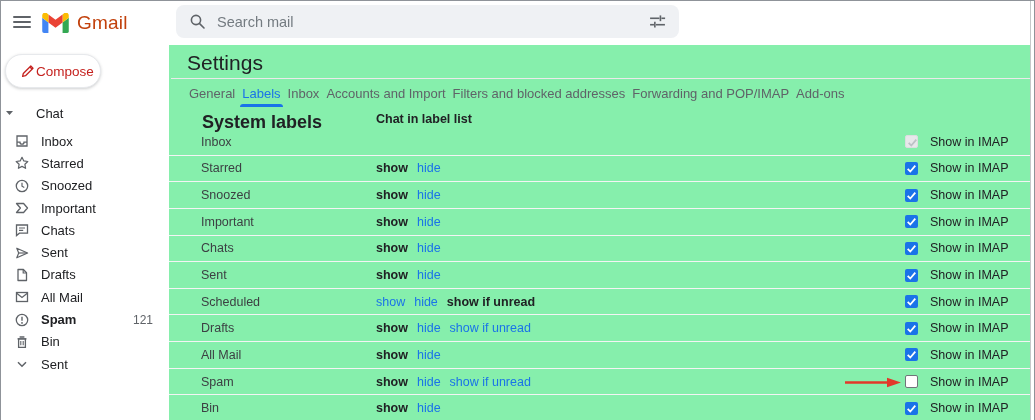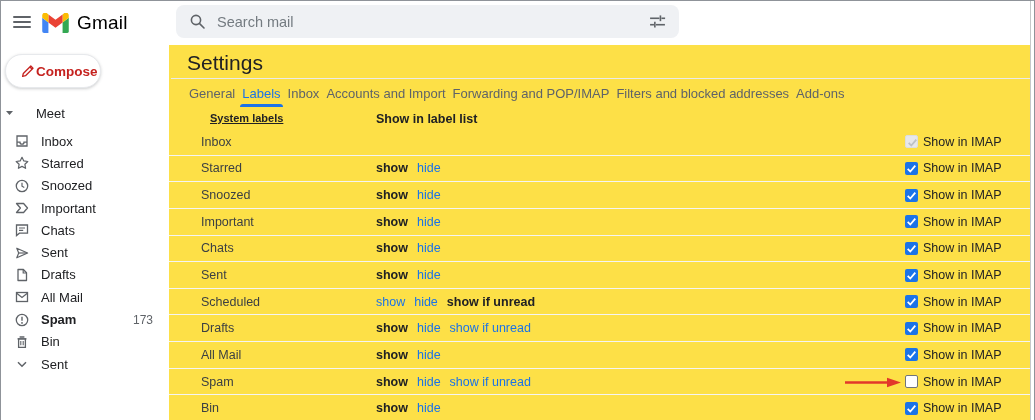--- a/index.html
+++ b/index.html
@@ -8,66 +8,66 @@
   .app { position:relative; width:1035px; height:420px; background:#fff; overflow:hidden;
          border:1px solid #8f9399; border-bottom:none; }
   .edge-line { position:absolute; left:1029px; top:0; bottom:0; width:1px; background:#c6c8ca; }
 
   
   .topbar { position:absolute; left:0; top:0; right:0; height:44px; background:#fff; }
   .hamburger { position:absolute; left:12px; top:14px; width:18px; height:14px; cursor:pointer; }
   .hamburger span { display:block; height:2px; background:#5f6368; margin-top:3px; border-radius:1px; }
   .hamburger span:first-child { margin-top:1px; }
   .logo { position:absolute; left:41px; top:12px; width:27px; height:20px; }
-  .brand { position:absolute; left:76px; top:11px; font-size:19px; color:#000000; letter-spacing:.2px; }
+  .brand { position:absolute; left:76px; top:11px; font-size:19px; color:#c2410c; letter-spacing:.2px; }
   .search { position:absolute; left:175px; top:4px; width:503px; height:33px; background:#eff1f4;
             border-radius:8px;padding-left:46px; }
   .search .mag { position:absolute; left:13px; top:8px; width:17px; height:17px; cursor:pointer; }
   .search input { position:absolute; left:41px; top:0; width:400px; height:33px; border:none; outline:none;
             background:transparent; font-size:14.5px; color:#202124; font-family:inherit; }
   .search input::placeholder { color:#747b81; opacity:1; }
   .search .tune { position:absolute; right:13px; top:8px; width:17px; height:17px; cursor:pointer; }
 
   
   .sidebar { position:absolute; left:0; top:44px; width:168px; bottom:0; background:#fff; }
   .compose { position:absolute; left:4px; top:9px; width:96px; height:34px; background:#fff;
              border:1px solid #e7e9ec; border-radius:17px; box-shadow:0 1px 3px rgba(60,64,67,.25);
              display:flex; align-items:center; cursor:pointer; }
   .compose .pen { width:16px; height:16px; margin-left:14px; }
-  .compose .clabel { font-size:13.5px; font-weight:700; color:#c5221f; }
+  .compose .clabel { font-size:13.5px; font-weight:400; color:#c5221f; }
   .mailsec { position:absolute; left:0; top:58px; height:20px; width:100%; display:flex; align-items:center; cursor:pointer; }
   .mailsec .chev { width:9px; height:8px; margin-left:4px; }
   .mailsec .mlabel { margin-left:22px; font-size:13px; font-weight:500; color:#202124; }
   .nav { position:absolute; left:0; top:85px; right:0; }
   .nav-item { position:relative; height:22.3px; display:flex; align-items:center; cursor:pointer; }
   .nav-item .nicon { position:absolute; left:13px; width:16px; height:16px; display:flex; }
   .nav-item .nlabel { position:absolute; left:40px; font-size:13px; color:#202124; white-space:nowrap; }
   .nav-item .nlabel.bold { font-weight:700; }
   .nav-item .ncount { position:absolute; right:16px; font-size:12px; color:#5f6368; }
 
   
-  .main { position:absolute; left:168px; top:44px; width:861px; bottom:0; background:#fde047; }
+  .main { position:absolute; left:168px; top:44px; width:861px; bottom:0; background:#86efac; }
   .page-title { position:absolute; left:18px; top:6px; font-size:21px; color:#202124; }
   .title-divider { position:absolute; left:2px; right:0; top:33px; height:1px; background:#eaeaea; }
   .tabs { position:absolute; left:18px; top:39px; height:21px; display:flex; gap:3px; align-items:center; }
   .tab { position:relative; font-size:13px; color:#5f6368; white-space:nowrap; cursor:pointer; padding:2px 2px 4px; }
   .tab.active { color:#1a73e8; font-weight:500; }
   .tab.active::after { content:""; position:absolute; left:0; right:0; bottom:-2px; height:3px;
                        background:#1a73e8; border-radius:3px 3px 0 0; }
   .thead { position:absolute; top:67px; left:0; right:0; height:20px; }
-  .thead .h1 { position:absolute; left:41px; font-size:11px; font-weight:700;text-decoration:underline; }
+  .thead .h1 { position:absolute; left:33px; font-size:18px; font-weight:700; }
   .thead .h2 { position:absolute; left:207px; font-size:12.5px; font-weight:700; }
   .trows { position:absolute; top:84px; left:0; right:0; }
   .lrow { position:relative; height:26.65px; border-bottom:1px solid #f4f4f4; }
   .lrow .lname { position:absolute; left:32px; top:50%; transform:translateY(-50%); font-size:12.5px; color:#3c4043; }
   .lrow .opts { position:absolute; left:207px; top:50%; transform:translateY(-50%); display:flex; gap:9px; }
   .opt { font-size:12.5px; white-space:nowrap; }
   .opt.link { color:#1a73e8; cursor:pointer; }
   .opt.active { color:#202124; font-weight:700; }
-  .imap { position:absolute; left:736px; top:50%; transform:translateY(-50%); display:flex; align-items:center; gap:5px; }
+  .imap { position:absolute; left:736px; top:50%; transform:translateY(-50%); display:flex; align-items:center; gap:12px; }
   .cbx { width:13px; height:13px; border-radius:2px; position:relative; cursor:pointer; flex:none; }
   .cbx.checked { background:#1a73e8; }
   .cbx.disabled { background:#e7e8ea; border:1px solid #dcdee0; }
   .cbx.unchecked { background:#fff; border:1.5px solid #70757a; }
   .cbx svg { position:absolute; left:0; top:0; }
   .imap .ilabel { font-size:12.5px; color:#202124; white-space:nowrap; }
   .pointer-arrow { position:absolute; left:676px; top:8px; width:56px; height:11px; }
 </style>
 </head>
 <body>
@@ -114,21 +114,21 @@
         <path d="M2.6 13.4l.7-2.9 7.5-7.5 2.2 2.2-7.5 7.5z" fill="none" stroke="#c5221f" stroke-width="1.3" stroke-linejoin="round"></path>
         <path d="M9.9 4l2.1 2.1" stroke="#c5221f" stroke-width="1.3"></path>
       </svg>
       <span class="clabel">Compose</span>
     </div>
 
     <div class="mailsec">
       <svg class="chev" viewBox="0 0 9 8">
         <path d="M1 2l3.5 4L8 2z" fill="#5f6368"></path>
       </svg>
-      <span class="mlabel">Meet</span>
+      <span class="mlabel">Chat</span>
     </div>
 
     <div class="nav">
         <div class="nav-item">
           <span class="nicon">
             <svg viewBox="0 0 16 16">
               <path d="M3 3h10v10H3z" fill="none" stroke="#5f6368" stroke-width="1.3"></path>
               <path d="M3 9.2h3a2 2 0 0 0 4 0h3" fill="none" stroke="#5f6368" stroke-width="1.3"></path>
             </svg>
           </span>
@@ -197,21 +197,21 @@
         </div>
         <div class="nav-item">
           <span class="nicon">
             <svg viewBox="0 0 16 16">
               <circle cx="8" cy="8" r="5.7" fill="none" stroke="#5f6368" stroke-width="1.3"></circle>
               <path d="M8 4.7v4" stroke="#5f6368" stroke-width="1.4"></path>
               <circle cx="8" cy="10.9" r=".9" fill="#5f6368"></circle>
             </svg>
           </span>
           <span class="nlabel bold">Spam</span>
-          <span class="ncount">173</span>
+          <span class="ncount">121</span>
         </div>
         <div class="nav-item">
           <span class="nicon">
             <svg viewBox="0 0 16 16">
               <path d="M5.6 3h4.8M3.5 4.9h9" stroke="#5f6368" stroke-width="1.3"></path>
               <path d="M4.6 4.9h6.8v8.4H4.6z" fill="none" stroke="#5f6368" stroke-width="1.3"></path>
               <path d="M6.8 7v4.2M9.2 7v4.2" stroke="#5f6368" stroke-width="1.1"></path>
             </svg>
           </span>
           <span class="nlabel">Bin</span>
@@ -228,28 +228,28 @@
   </div>
 
   <div class="main">
     <div class="page-title">Settings</div>
     <div class="title-divider"></div>
     <div class="tabs">
         <div class="tab">General</div>
         <div class="tab active">Labels</div>
         <div class="tab">Inbox</div>
         <div class="tab">Accounts and Import</div>
+        <div class="tab">Filters and blocked addresses</div>
         <div class="tab">Forwarding and POP/IMAP</div>
-        <div class="tab">Filters and blocked addresses</div>
         <div class="tab">Add-ons</div>
       </div>
 
     <div class="thead">
       <span class="h1">System labels</span>
-      <span class="h2">Show in label list</span>
+      <span class="h2">Chat in label list</span>
     </div>
     <div class="trows">
         <div class="lrow">
           <span class="lname">Inbox</span>
           <span class="imap">
             <span class="cbx disabled">
               <svg width="13" height="13" viewBox="0 0 13 13">
                 <path d="M2.7 6.8l2.6 2.7 5-5.8" fill="none" stroke="#bdc1c6" stroke-width="1.8"></path>
               </svg>
             </span>

